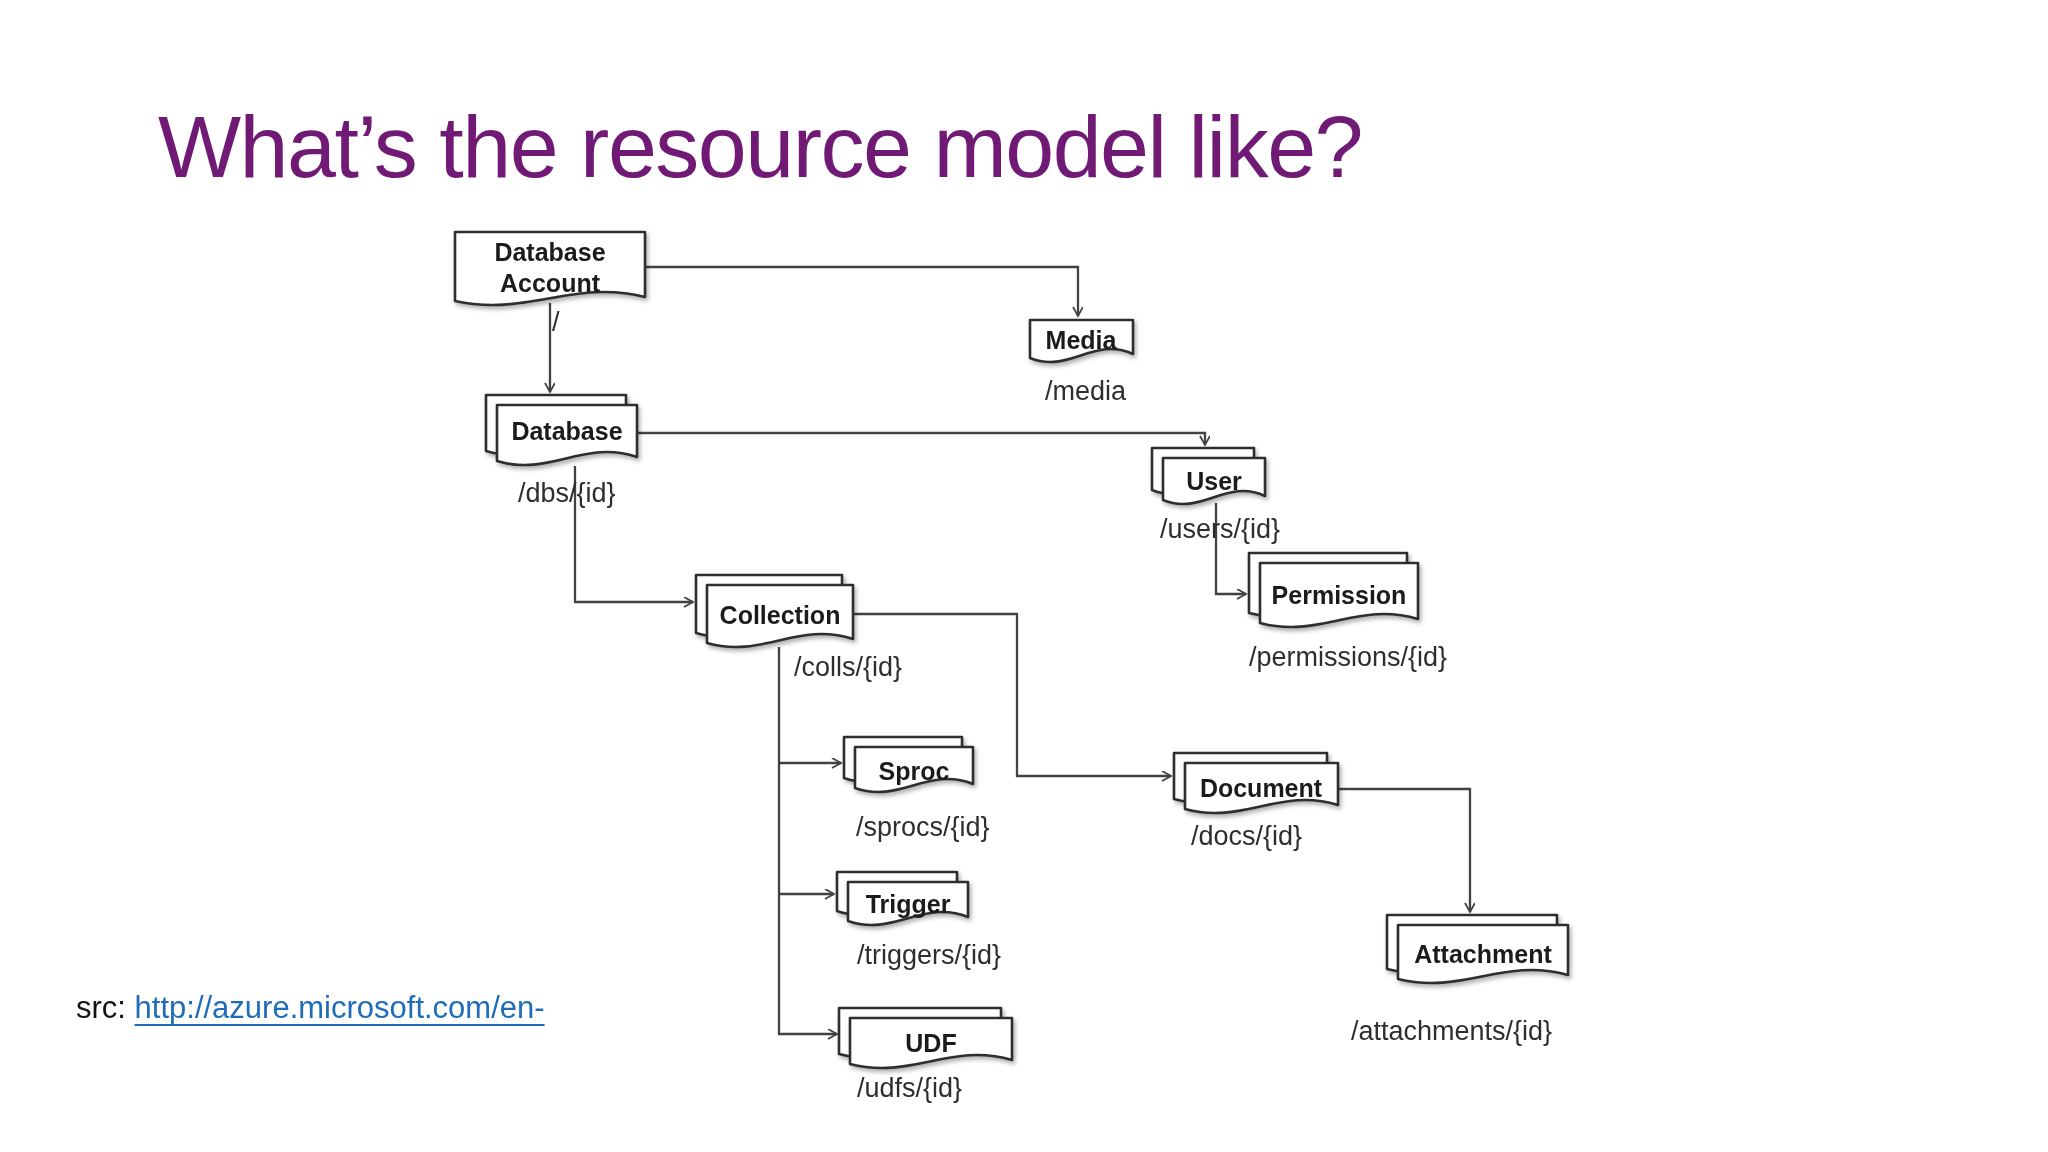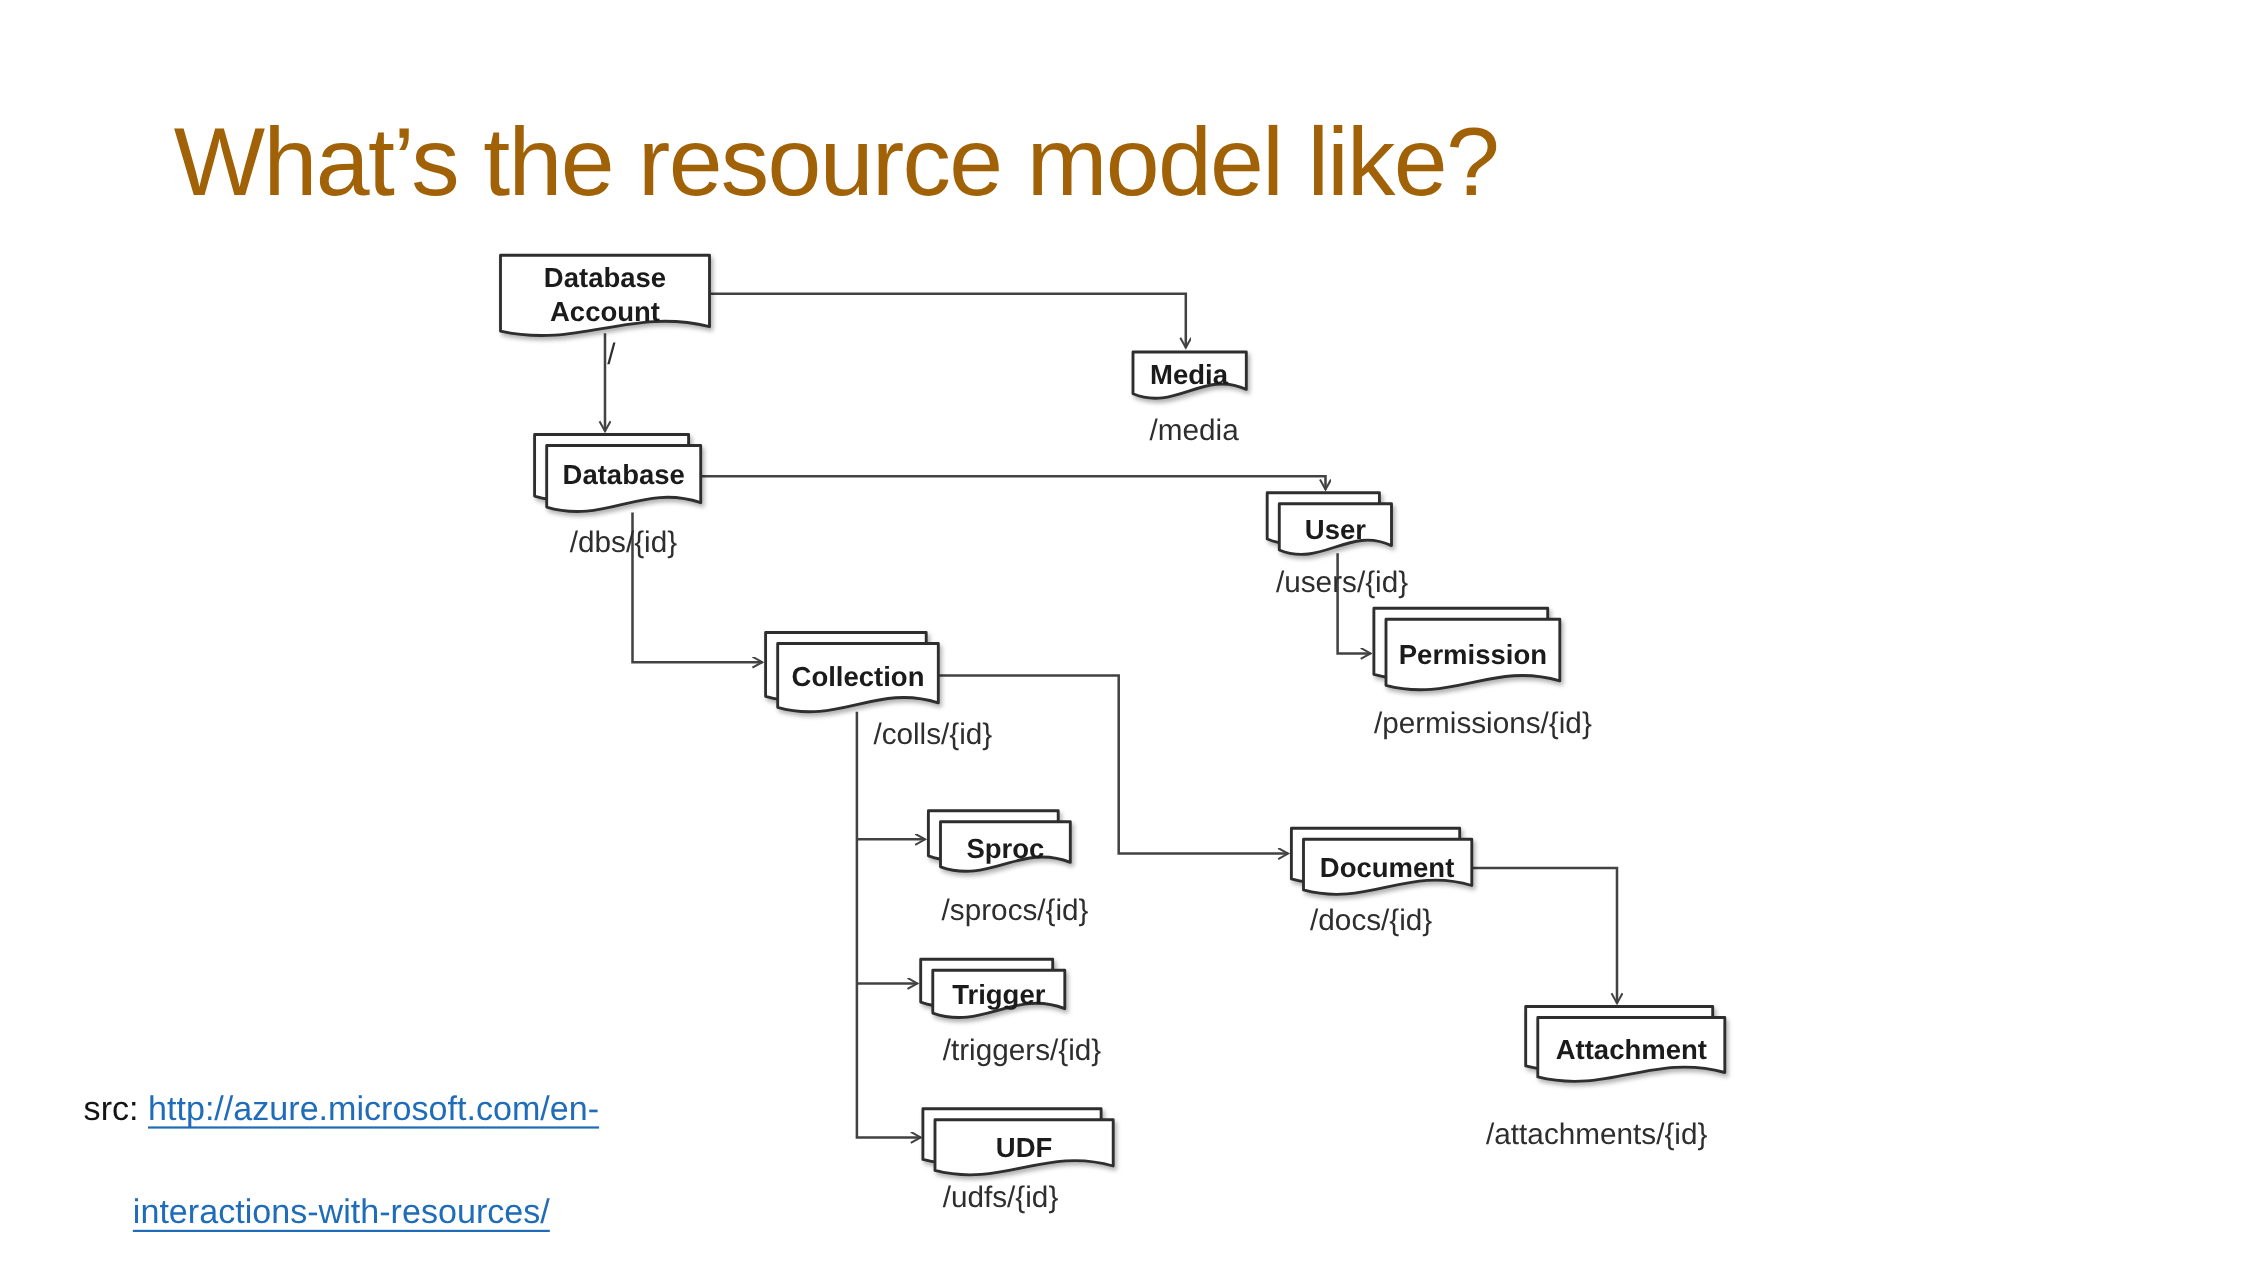--- a/index.html
+++ b/index.html
@@ -56,21 +56,21 @@
     text-underline-offset:6px;
     text-decoration-thickness:2px;
     cursor:pointer;
   }
 </style>
 </head>
 <body>
 
 <div class="slide">
 
-  <h1 class="title" style="color: #a16207;">What’s the resource model like?</h1>
+  <h1 class="title" style="color: #701a75;">What’s the resource model like?</h1>
 
   <svg class="diagram" width="2048" height="1152" viewBox="0 0 2048 1152">
     <defs>
       <marker id="arrow" markerUnits="userSpaceOnUse" markerWidth="18" markerHeight="18" refX="10" refY="5" orient="auto">
         <path d="M1,0 L10,5 L1,10" fill="none" stroke="#424242" stroke-width="1.8"></path>
       </marker>
     </defs>
 
     <path class="conn" marker-end="url(#arrow)" d="M645,267 H1078 V316"></path>
     <path class="conn" marker-end="url(#arrow)" d="M550,303 V392"></path>
@@ -153,15 +153,15 @@
     <text class="plabel" x="1191" y="845">/docs/{id}</text>
 
     <g>
       <path class="doc" d="M1387 915 L1557 915 L1557 965 C1492.4 947 1451.6 985 1387 969 Z"></path>
       <path class="doc" d="M1398 925 L1568 925 L1568 975 C1503.4 957 1462.6 995 1398 979 Z"></path>
       <text class="nlabel" x="1483" y="963">Attachment</text>
     </g>
     <text class="plabel" x="1351" y="1040">/attachments/{id}</text>
   </svg>
 
-  <p class="src"><span>src: </span><a style="color: rgb(31, 108, 184);"><span>http://azure.microsoft.com/en-</span><br><br><span>interactions-with-resources/</span></a></p>
+  <p class="src"><span>src: </span><a style="color: rgb(31, 108, 184);"><span>http://azure.microsoft.com/en-</span><br><br></a></p>
 
 </div>
 
 </body></html>

